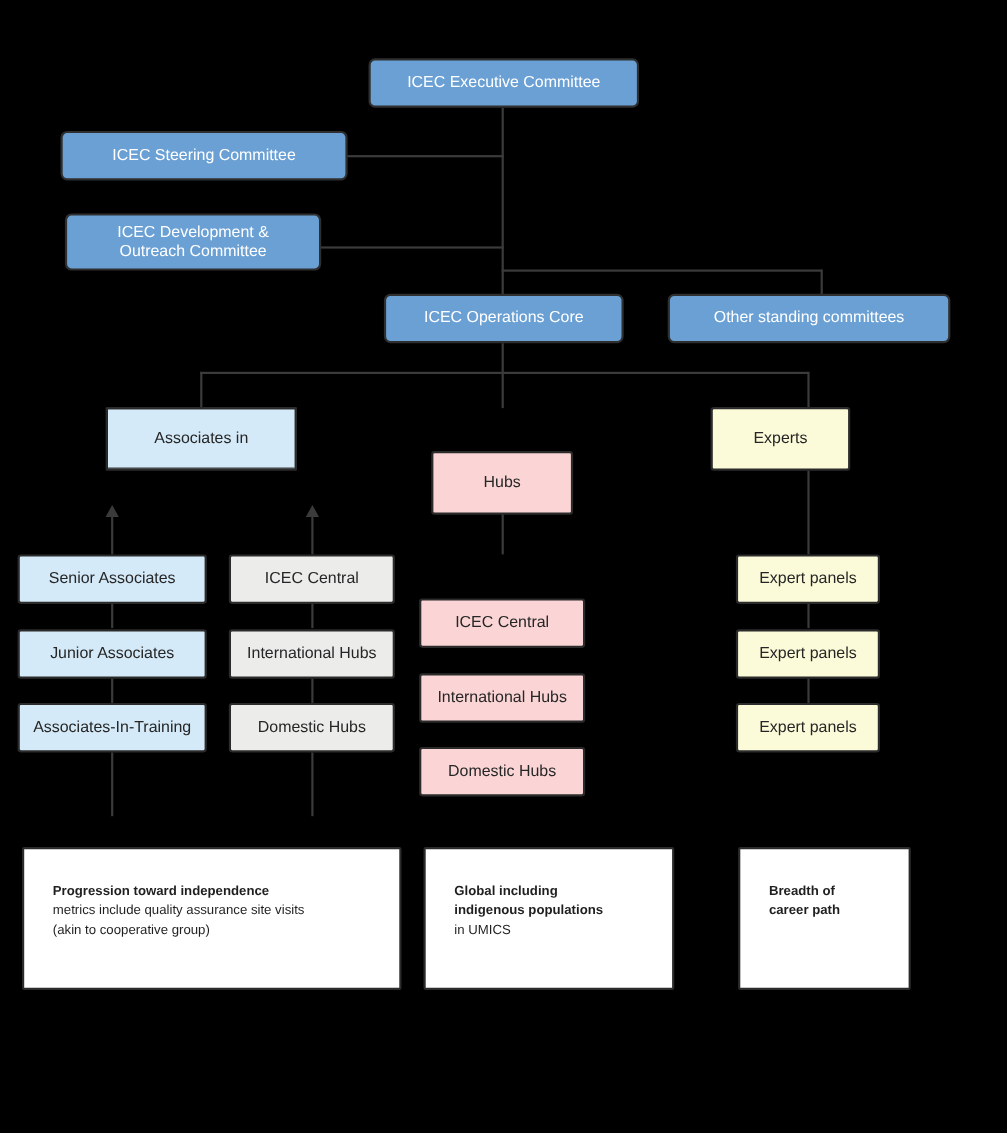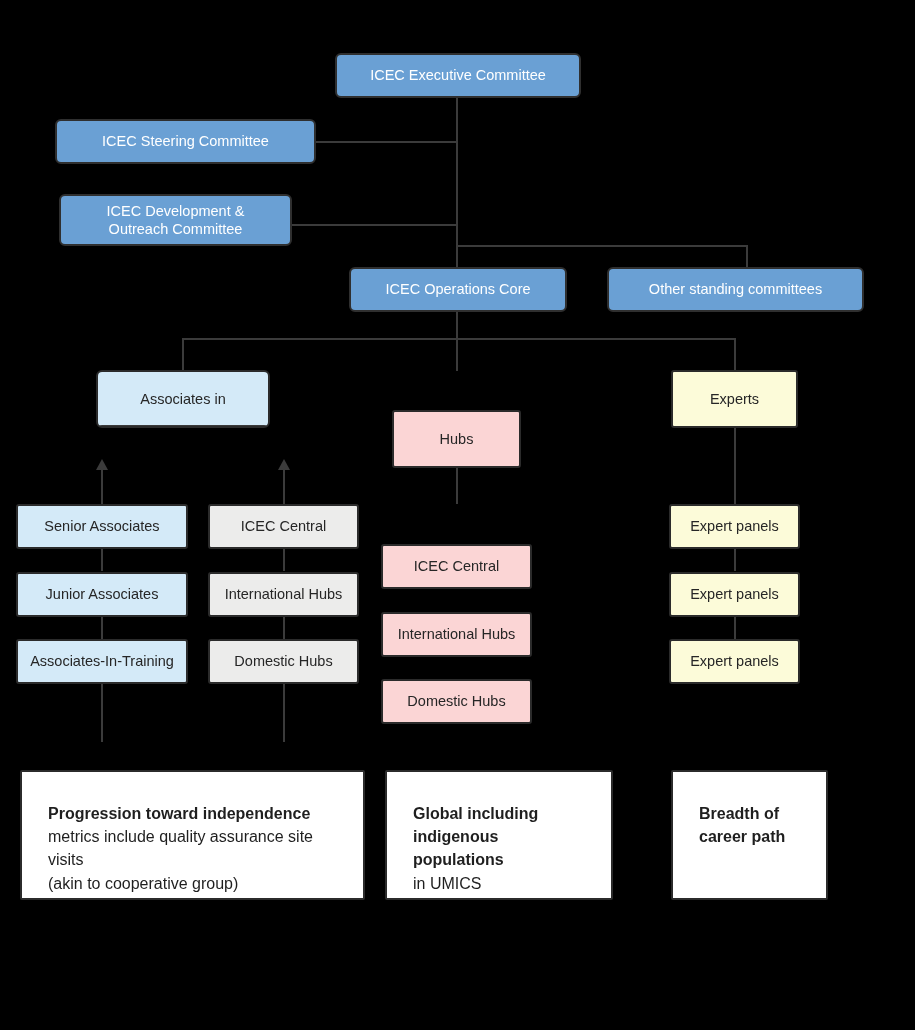--- a/index.html
+++ b/index.html
@@ -69,38 +69,38 @@
   }
   
   .node.note {
     background: #ffffff;
     color: #1f1f1f;
     border-radius: 2px;
     border: 2px solid #2b2b2b;
     display: block;
     text-align: left;
     padding: 30px 22px 0 26px;
-    font-size: 16px;
+    font-size: 12px;
     line-height: 1.45;
   }
   .note .note-strong {
     font-weight: bold;
     display: block;
   }
   .note .note-line {
     display: block;
     font-weight: normal;
   }
 
   
   .splitbox {
     position: absolute;
     box-sizing: border-box;
     border: 2px solid #2b2b2b;
-    border-radius: 6px;
+    border-radius: 1px;
     overflow: hidden;
     display: flex;
     flex-direction: column;
     z-index: 5;
   }
   .splitbox .half {
     flex: 1 1 50%;
     display: flex;
     align-items: center;
     justify-content: center;
@@ -204,21 +204,21 @@
   <div class="splitbox" style="left:96px; top:370px; width:174px; height:58px;">
     <div class="half top">
       <span>Associates in</span>
     </div>
   </div>
 
   <div class="node pink" style="left:392px; top:370px; width:129px; height:58px;">
     <span>Hubs</span>
   </div>
 
-  <div class="node yellow" style="left:671px; top:370px; width:127px; height:58px;">
+  <div class="node yellow" style="left:646px; top:370px; width:127px; height:58px;">
     <span>Experts</span>
   </div>
 
   <div class="node lblue" style="left:16px; top:504px; width:172px; height:45px;">
     <span>Senior Associates</span>
   </div>
   <div class="node lblue" style="left:16px; top:572px; width:172px; height:45px;">
     <span>Junior Associates</span>
   </div>
   <div class="node lblue" style="left:16px; top:639px; width:172px; height:45px;">

